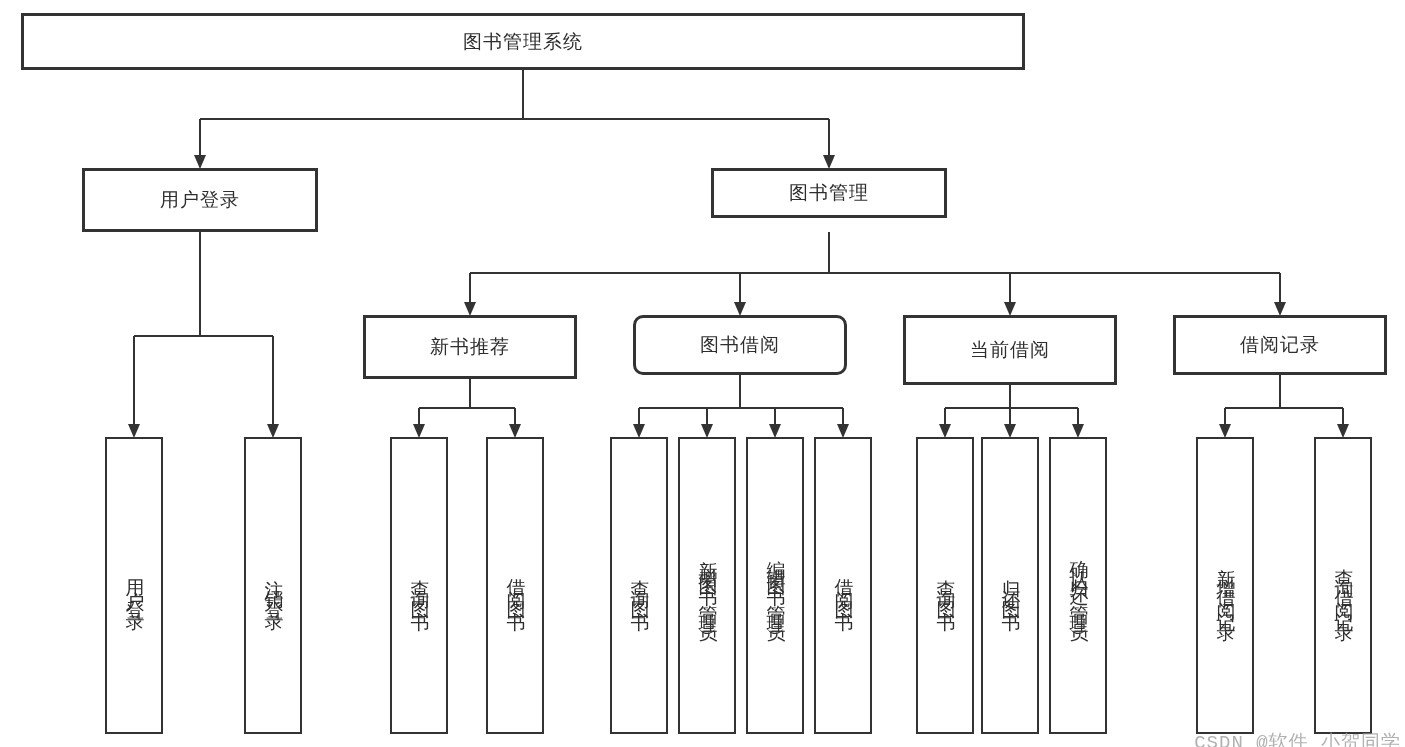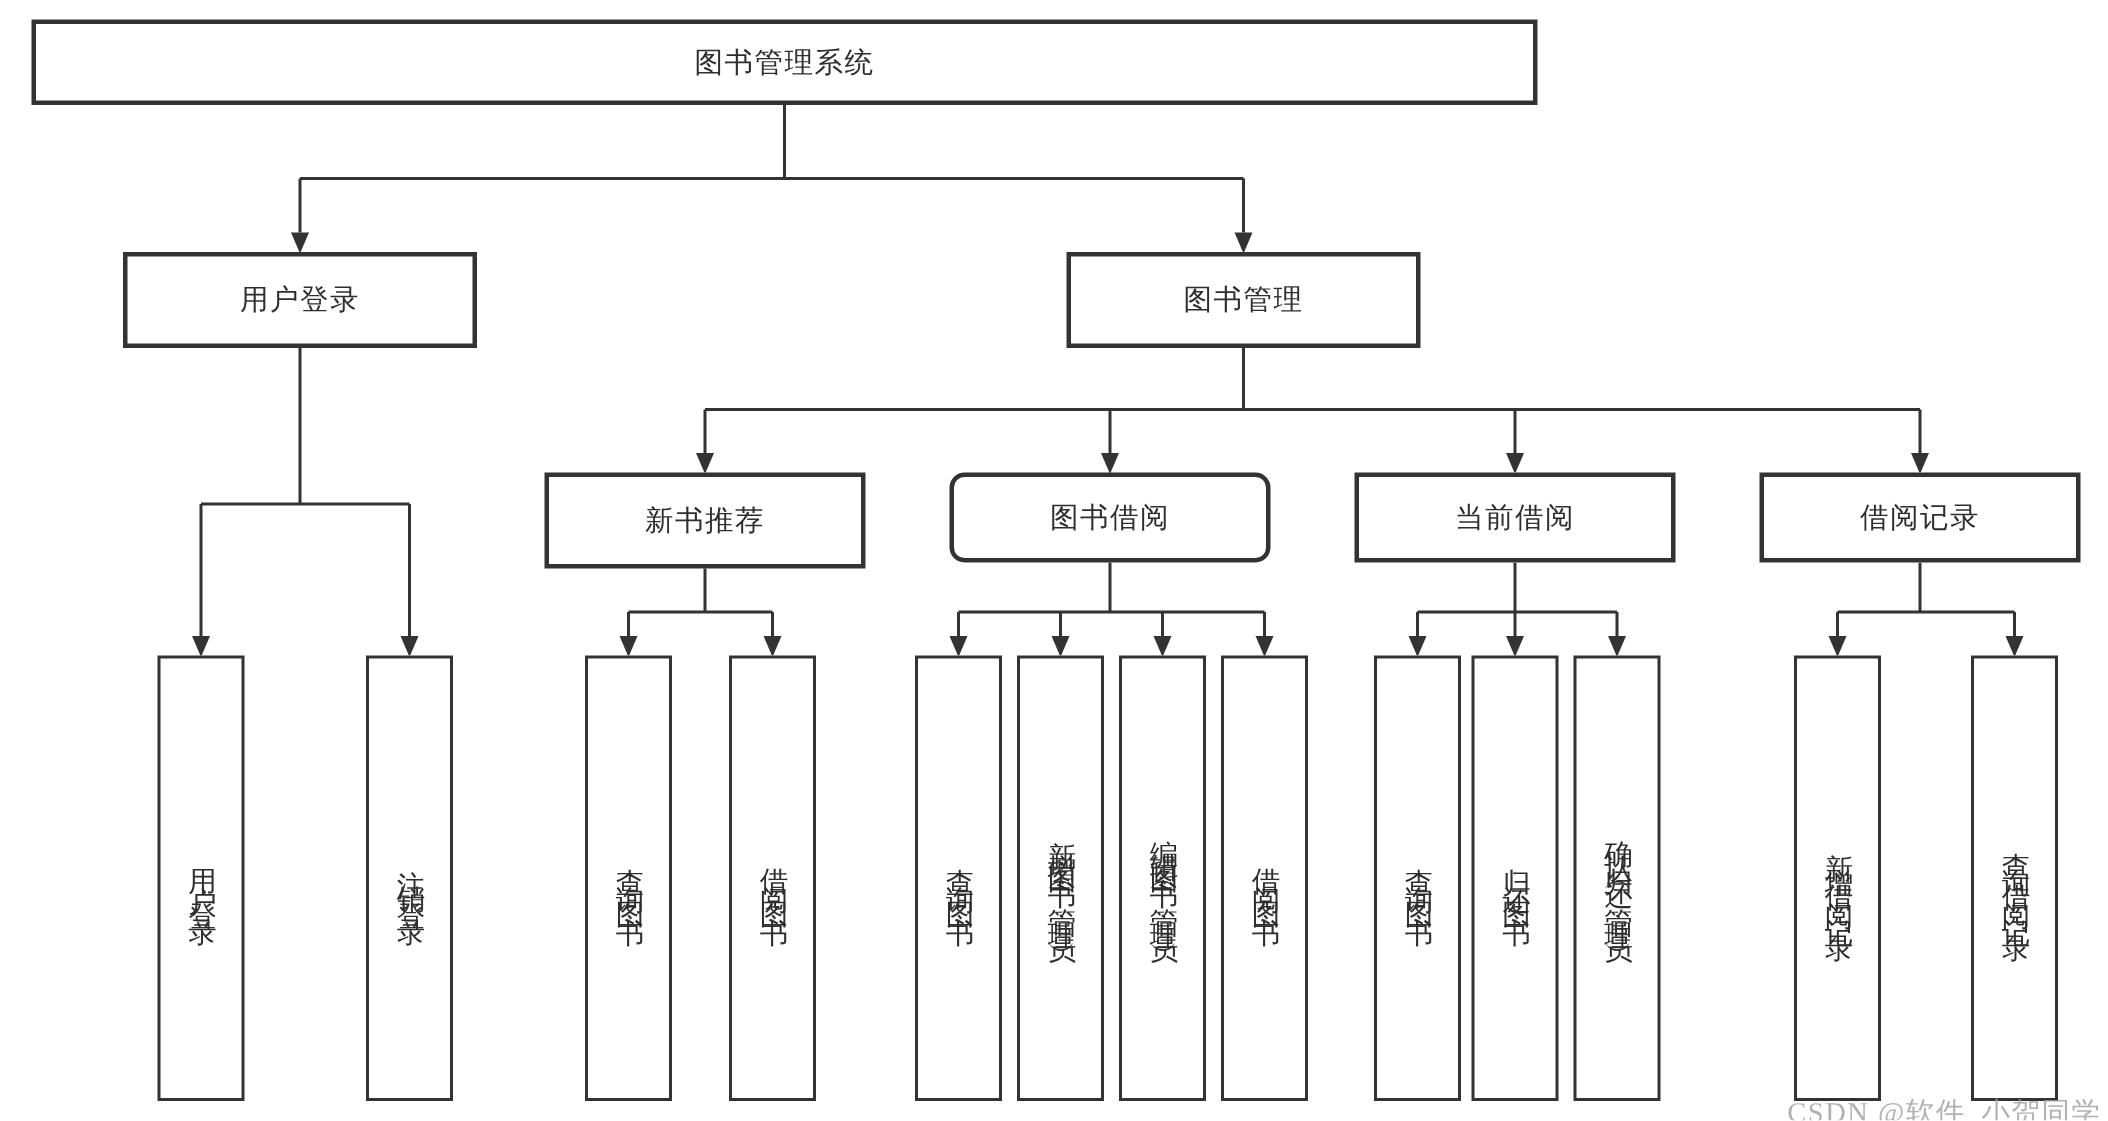--- a/index.html
+++ b/index.html
@@ -1,21 +1,21 @@
 <!DOCTYPE html>
 <html><head>
 <meta charset="utf-8">
 <style>
   html, body { margin: 0; padding: 0; background: #ffffff; }
   .canvas {
     position: relative;
     width: 1405px;
     height: 747px;
     background: #ffffff;
-    font-family: Liberation Serif, serif;
+    font-family: Liberation Mono, monospace;
     overflow: hidden;
   }
   svg.connectors {
     position: absolute;
     left: 0; top: 0;
     width: 1405px; height: 747px;
   }
   svg.connectors path.line {
     stroke: #333333;
     stroke-width: 2;
@@ -139,31 +139,31 @@
     </g>
   </svg>
 
   <div class="box" style="left:21px; top:13px; width:1004px; height:57px;">
     <span>图书管理系统</span>
   </div>
 
   <div class="box" style="left:82px; top:168px; width:236px; height:64px;">
     <span>用户登录</span>
   </div>
-  <div class="box" style="left:711px; top:168px; width:236px; height:64px;">
+  <div class="box" style="left:711px; top:168px; width:236px; height:50px;">
     <span>图书管理</span>
   </div>
 
   <div class="box" style="left:363px; top:315px; width:214px; height:64px;">
     <span>新书推荐</span>
   </div>
   <div class="box" style="left:633px; top:315px; width:214px; height:60px;border-radius:10px;">
     <span>图书借阅</span>
   </div>
-  <div class="box" style="left:903px; top:315px; width:214px; height:60px;">
+  <div class="box" style="left:903px; top:315px; width:214px; height:70px;">
     <span>当前借阅</span>
   </div>
   <div class="box" style="left:1173px; top:315px; width:214px; height:60px;">
     <span>借阅记录</span>
   </div>
 
   <div class="box vbox" style="left:105px; top:437px; width:58px; height:297px;">
     <span>用户登录</span>
   </div>
   <div class="box vbox" style="left:244px; top:437px; width:58px; height:297px;">

